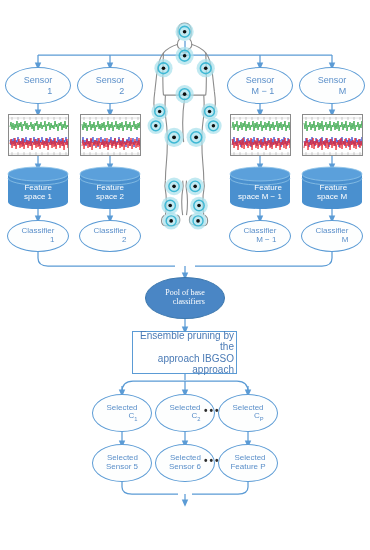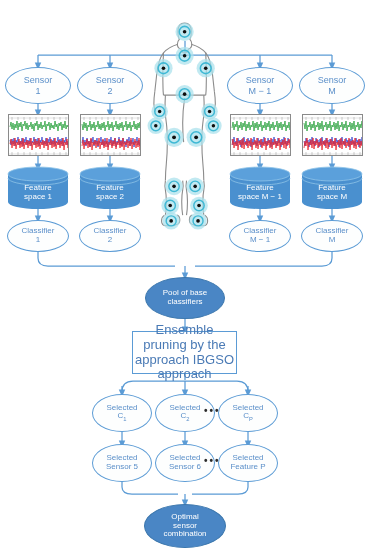--- a/index.html
+++ b/index.html
@@ -3,30 +3,30 @@
 <meta charset="utf-8">
 <style>
   html,body{margin:0;padding:0;background:#ffffff;}
   body{
     width:370px;height:550px;overflow:hidden;position:relative;
     font-family:"Liberation Sans","DejaVu Sans",sans-serif;
     color:#4a7ebb;
   }
   #stage{position:absolute;left:0;top:0;width:370px;height:550px;}
   svg.layer{position:absolute;left:0;top:0;width:370px;height:550px;}
-  .node{position:absolute;display:flex;align-items:center;justify-content:center;text-align:center;box-sizing:border-box;}
+  .node{position:absolute;display:flex;align-items:center;justify-content:center;text-align:right;box-sizing:border-box;}
 
   
   .ell-light{
     border:1.1px solid #5b9bd5;border-radius:50%;
     background:#fdfefe;color:#5b8fc9;
   }
   .ell-dark{
     border:1px solid #3c77ad;border-radius:50%;
-    background:#4a86c5;color:#ffffff;
+    background:#4a86c5;color:#ffffff;font-family:Liberation Serif, serif;
   }
   .txt{line-height:1.12;padding:0 2px;}
   .it{}
   sub{font-size:.72em;}
   .box-proc{
     border:1.1px solid #5b9bd5;background:#ffffff;color:#4a7ab5;
   }
   .plotbox{position:absolute;box-sizing:border-box;border:1px solid #8a8a8a;background:#ffffff;overflow:hidden;}
   .plotbox svg{display:block;}
   .dots{position:absolute;color:#2b2b2b;font-weight:bold;letter-spacing:2px;}
@@ -326,21 +326,21 @@
     <div class="txt"><span>Classifier</span><br><span class="it">M − 1</span></div>
   </div>
   <div class="node ell-light" style="left:301px;top:220px;width:62px;height:32px;font-size:8px;">
     <div class="txt"><span>Classifier</span><br><span class="it">M</span></div>
   </div>
 
   <div class="node ell-dark" style="left:145px;top:277px;width:80px;height:42px;font-size:8px;">
     <div class="txt"><span>Pool of base</span><br><span>classifiers</span></div>
   </div>
 
-  <div class="node box-proc" style="left:132px;top:331px;width:105px;height:43px;font-size:13px;">
+  <div class="node box-proc" style="left:132px;top:331px;width:105px;height:43px;font-size:10px;">
     <div class="txt"><span>Ensemble pruning by the</span><br><span>approach IBGSO</span><br><span>approach</span></div>
   </div>
 
   <div class="node ell-light" style="left:92px;top:394px;width:60px;height:38px;font-size:8px;">
     <div class="txt"><span>Selected</span><br><span class="it">C</span><sub>1</sub></div>
   </div>
   <div class="node ell-light" style="left:155px;top:394px;width:60px;height:38px;font-size:8px;">
     <div class="txt"><span>Selected</span><br><span class="it">C</span><sub>2</sub></div>
   </div>
   <div class="node ell-light" style="left:218px;top:394px;width:60px;height:38px;font-size:8px;">
@@ -352,17 +352,14 @@
     <div class="txt"><span>Selected</span><br><span>Sensor 5</span></div>
   </div>
   <div class="node ell-light" style="left:155px;top:444px;width:60px;height:38px;font-size:8px;">
     <div class="txt"><span>Selected</span><br><span>Sensor 6</span></div>
   </div>
   <div class="node ell-light" style="left:218px;top:444px;width:60px;height:38px;font-size:8px;">
     <div class="txt"><span>Selected</span><br><span class="it">Feature P</span></div>
   </div>
   <div class="dots" style="left:204px;top:455px;font-size:10px;">•••</div>
 
-  <div class="node ell-dark" style="left:144px;top:504px;width:82px;height:44px;font-size:8px;">
-    <div class="txt"><span>Optimal</span><br><span>sensor</span><br><span>combination</span></div>
-  </div>
 
 </div>
 
 </body></html>

